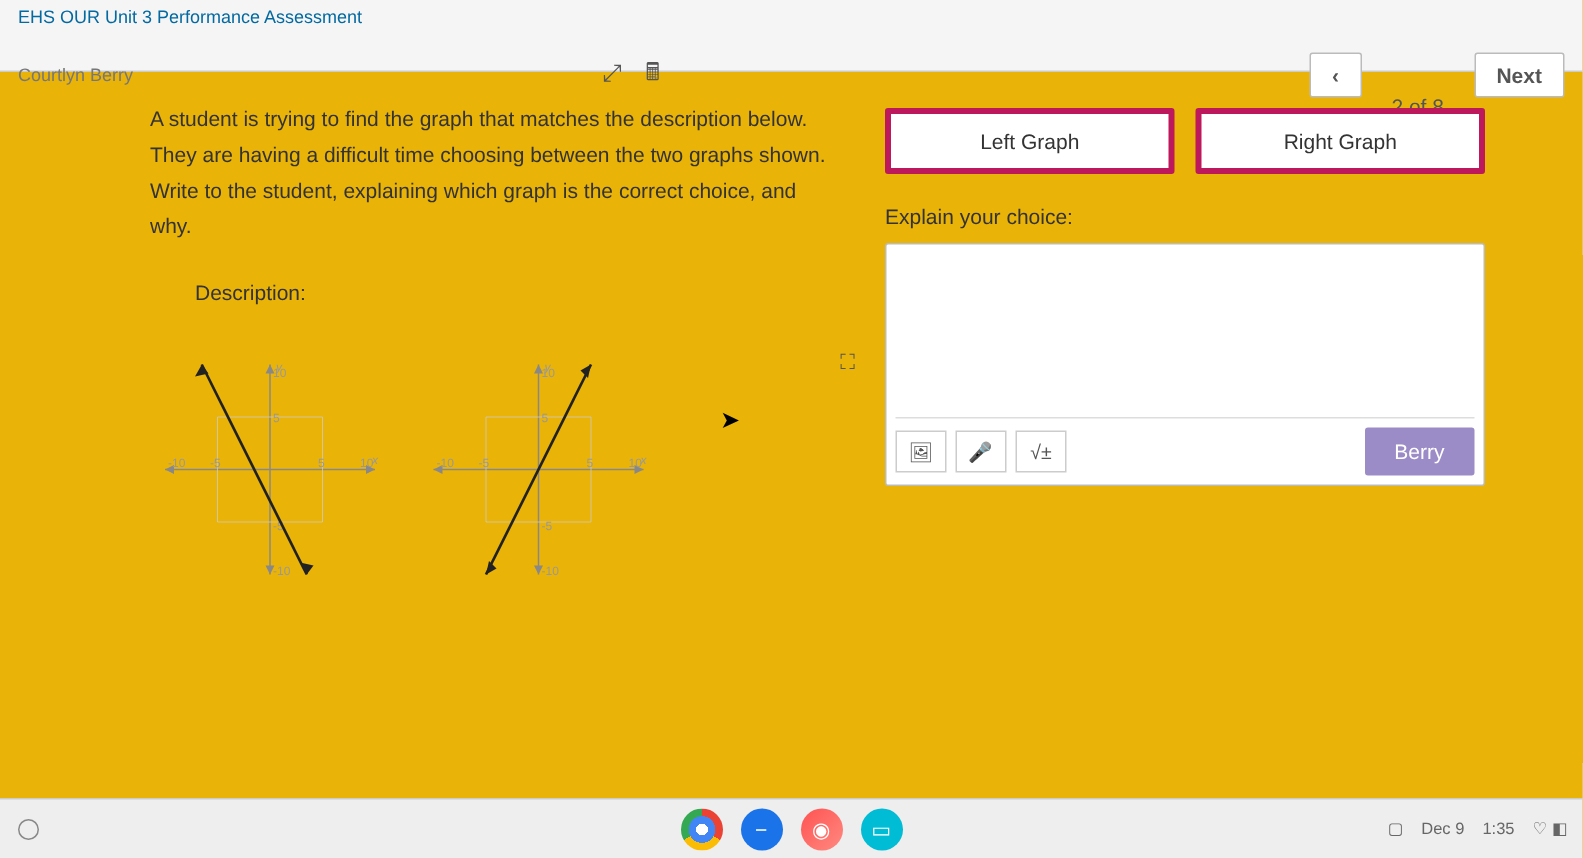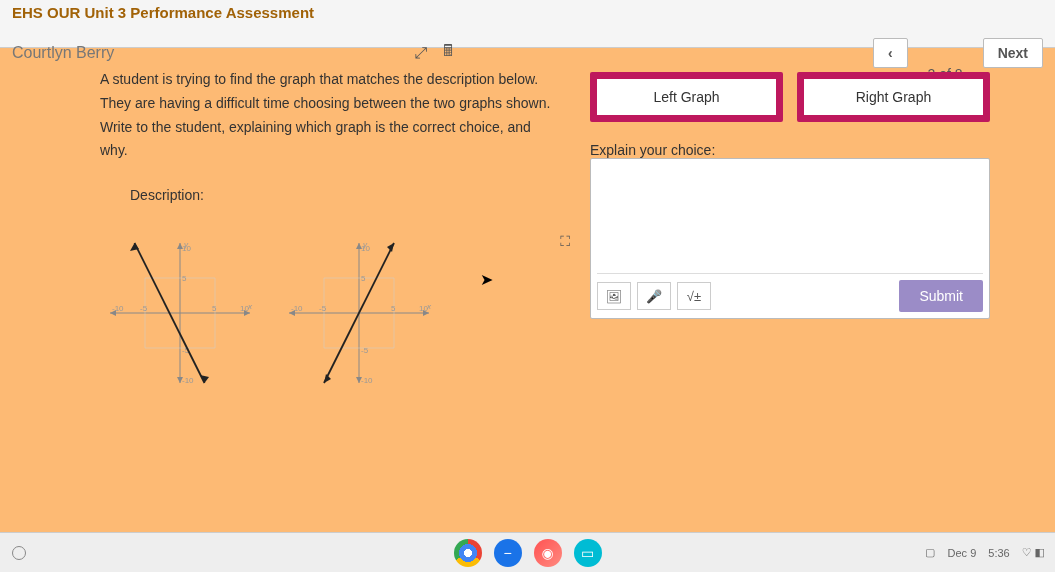--- a/index.html
+++ b/index.html
@@ -11,33 +11,33 @@
       overflow: hidden;
       position: relative;
     }
     .header {
       background: #f5f5f5;
       padding: 4px 12px 8px 12px;
       border-bottom: 1px solid #ccc;
       height: 48px;
     }
     .header-title {
-      color: #a16207;
-      font-size: 15px;
-      font-weight: 700;
+      color: #0369a1;
+      font-size: 12px;
+      font-weight: 400;
     }
     .header-row {
       display: flex;
       align-items: center;
       justify-content: space-between;
       margin-top: 2px;
     }
     .student-name {
       color: #777;
-      font-size: 16px;
+      font-size: 12px;
       text-align: right;
     }
     .header-center {
       display: flex;
       gap: 16px;
       align-items: center;
       margin-left:-120px;
     }
     .header-icon {
       color: #555;
@@ -62,21 +62,21 @@
     .page-indicator {
       font-size: 14px;
       color: #555;
       padding: 0 8px;
       margin-top: 43px;
     }
     .content {
       display: flex;
       padding: 20px 16px 0 100px;
       gap: 30px;
-      background: #fdba74;
+      background: #eab308;
       height: calc(100% - 88px);
     }
     .left-col {
       flex: 1;
       max-width: 460px;
     }
     .right-col {
       flex: 1;
       max-width: 400px;
       padding-top: 4px;
@@ -108,32 +108,33 @@
       margin-bottom: 18px;
       font-weight:500;
     }
     .choice-row {
       display: flex;
       gap: 14px;
       margin-bottom: 20px;
     }
     .choice-btn {
       flex: 1;
-      border: 7px solid #be185d;
+      border: 4px solid #be185d;
       background: #fff;
       padding: 10px 8px;
       font-size: 14px;
       cursor: pointer;
       text-align: center;
       border-radius: 2px;
       color:#333;
     }
     .explain-label {
       font-size: 14px;
       color: #333;
+      margin-bottom: 10px;
       font-weight:500;
     }
     .explain-box {
       border: 1px solid #bbb;
       background: #fff;
       padding: 6px;
       border-radius: 2px;
     }
     .explain-area {
       width: 100%;
@@ -339,33 +340,33 @@
           <button class="tool-btn">
               <span>🖼</span>
             </button>
           <button class="tool-btn">
               <span>🎤</span>
             </button>
           <button class="tool-btn">
               <span>√±</span>
             </button>
         </div>
-        <button class="submit-btn">Submit</button>
+        <button class="submit-btn">Berry</button>
       </div>
     </div>
   </div>
 </div>
 
 <div class="cursor">➤</div>
 
 <div class="taskbar">
   <div class="tb-left"></div>
   <div class="tb-icon tb-chrome"></div>
   <div class="tb-icon tb-blue">−</div>
   <div class="tb-icon tb-red">◉</div>
   <div class="tb-icon tb-teal">▭</div>
   <div class="tb-right">
     <span>▢</span>
     <span>Dec 9</span>
-    <span>5:36</span>
+    <span>1:35</span>
     <span>♡ ◧</span>
   </div>
 </div>
 
 </body></html>

